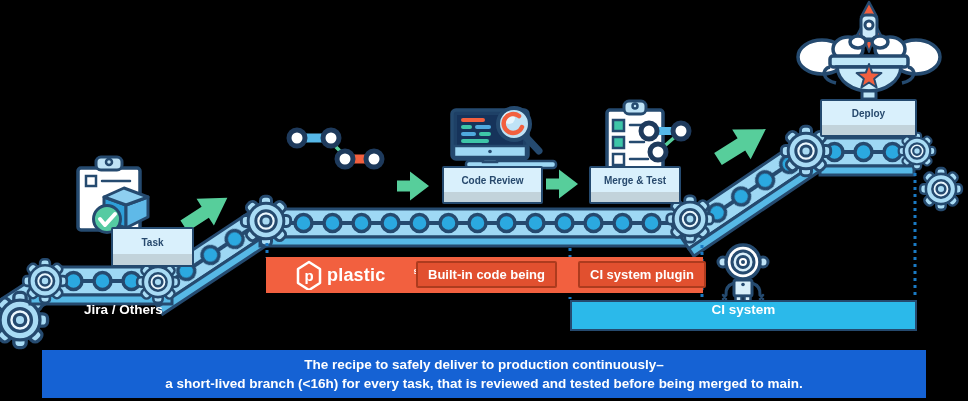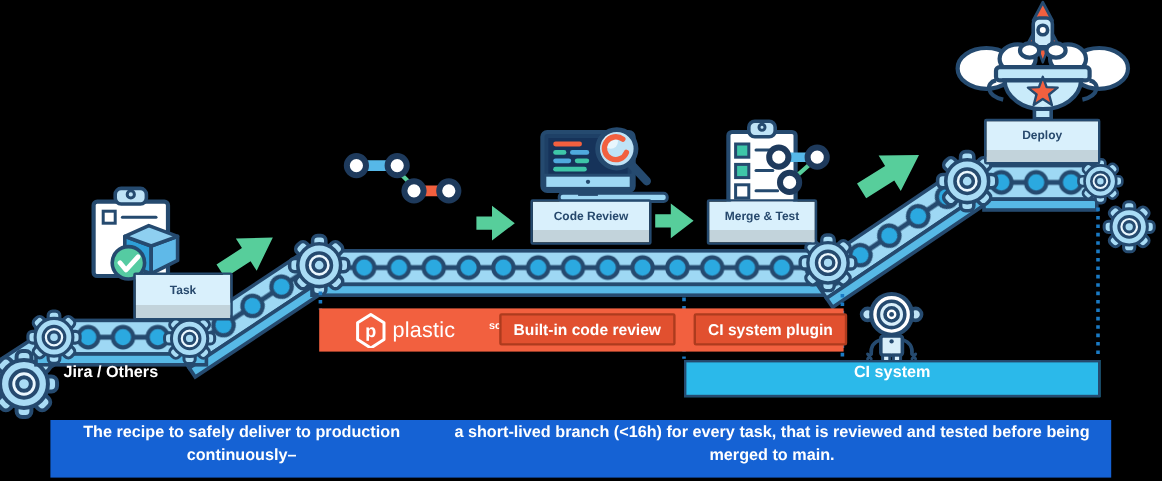--- a/index.html
+++ b/index.html
@@ -6,32 +6,32 @@
   .stage{position:relative;width:968px;height:401px;background:#000;overflow:hidden;
          font-family:"Liberation Sans",sans-serif;}
   .art{position:absolute;left:0;top:0;}
   .box{position:absolute;box-sizing:border-box;border:2.5px solid #254A6F;border-radius:2px;
        background:linear-gradient(180deg,#D9F0FC 0%,#D9F0FC 70%,#C2D3DB 70%);
        color:#27496D;font-weight:bold;font-size:10px;
        display:flex;align-items:center;justify-content:center;padding-bottom:10px;}
   .jira{position:absolute;color:#fff;font-weight:bold;font-size:13.5px;}
   .banner{position:absolute;left:266px;top:257px;width:437px;height:36px;background:#F2603F;}
   .logo{position:absolute;left:30px;top:3px;display:flex;align-items:flex-start;color:#fff;}
-  .logo .word{font-size:18px;font-weight:normal;line-height:30px;margin-left:5px;letter-spacing:.2px;}
+  .logo .word{font-size:18px;font-weight:bold;line-height:30px;margin-left:5px;letter-spacing:.2px;}
   .logo .sup{font-size:9px;font-weight:bold;line-height:14px;margin-top:4px;margin-left:28px;}
   .chip{position:absolute;top:4px;box-sizing:border-box;height:27px;background:#E1502F;
         border:2px solid #AD3B1E;border-radius:2px;color:#fff;font-weight:bold;font-size:13px;
         display:flex;align-items:center;padding:0 10px;white-space:nowrap;}
   .chip1{left:150px;} .chip2{left:312px;}
   .cibar{position:absolute;left:570px;top:300px;width:347px;height:31px;box-sizing:border-box;
          background:#2BB9EA;border:2px solid #254A6F;color:#fff;font-weight:bold;font-size:13.5px;
          display:flex;justify-content:center;}
   .footer{position:absolute;left:42px;top:350px;width:884px;height:48px;background:#1562D4;
           color:#fff;font-weight:bold;font-size:13.5px;line-height:19px;text-align:center;
-          display:flex;flex-direction:row;justify-content:center;}
+          display:flex;flex-direction:column;justify-content:center;}
 </style>
 </head>
 <body>
 
 <div class="stage">
 
 <svg class="art" width="968" height="401" viewBox="0 0 968 401">
   <defs>
     <pattern id="chain" x="0" y="-14" width="29" height="28" patternUnits="userSpaceOnUse">
       <line x1="0" y1="14" x2="29" y2="14" stroke="#254A6F" stroke-width="4"></line>
@@ -236,33 +236,33 @@
 <div class="box" style="left:442px;top:166px;width:101px;height:38px;">
   <span>Code Review</span>
 </div>
 <div class="box" style="left:589px;top:166px;width:92px;height:38px;">
   <span>Merge &amp; Test</span>
 </div>
 <div class="box" style="left:820px;top:99px;width:97px;height:38px;">
   <span>Deploy</span>
 </div>
 
-<div class="jira" style="left:53px;top:302px;">Jira / Others</div>
+<div class="jira" style="left:84px;top:302px;">Jira / Others</div>
 
 <div class="banner">
   <div class="logo">
     <svg width="26" height="30" viewBox="0 0 26 30">
       <polygon points="13,2 24,9 24,23 13,30 2,23 2,9" fill="none" stroke="#fff" stroke-width="2.5" stroke-linejoin="round"></polygon>
       <text x="13" y="21" text-anchor="middle" font-family="Liberation Sans, sans-serif" font-size="15" font-weight="bold" fill="#fff">p</text>
     </svg>
     <span class="word">plastic</span>
     <span class="sup">scm</span>
   </div>
   <div class="chip chip1">
-    <span>Built-in code review</span>
+    <span>Built-in code being</span>
   </div>
   <div class="chip chip2">
     <span>CI system plugin</span>
   </div>
 </div>
 
 <div class="cibar">
   <span>CI system</span>
 </div>
 

